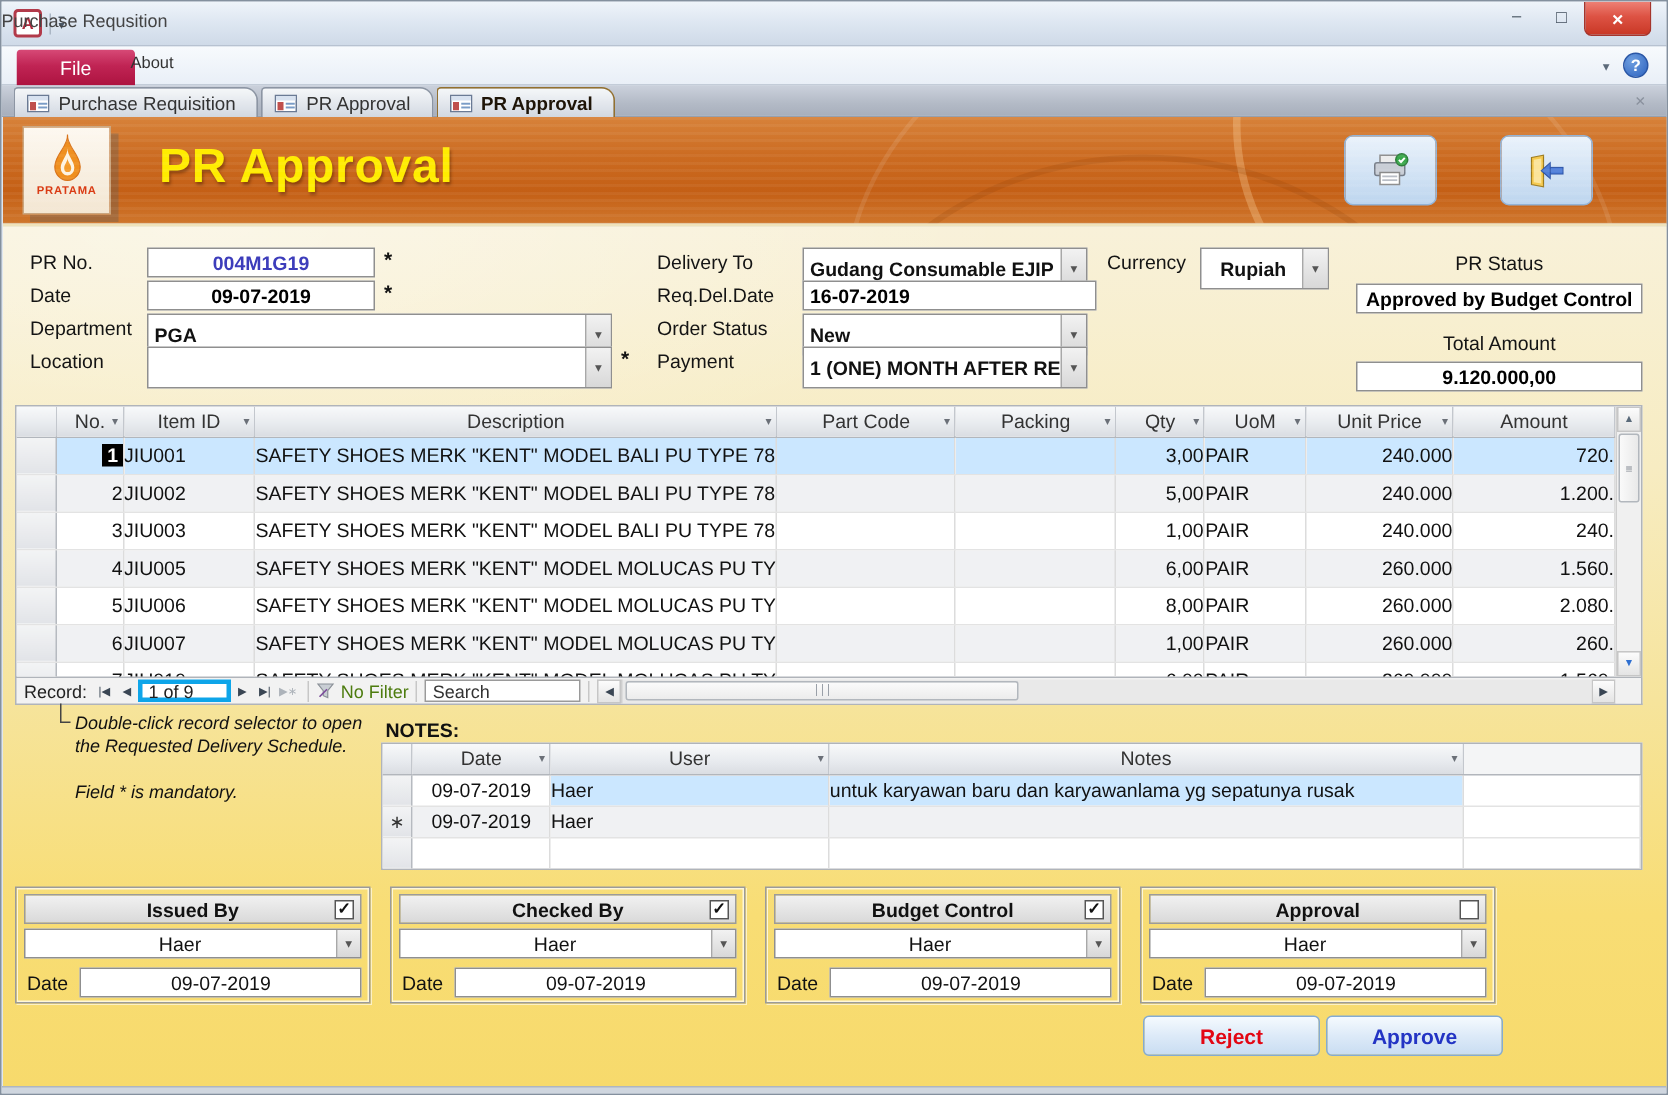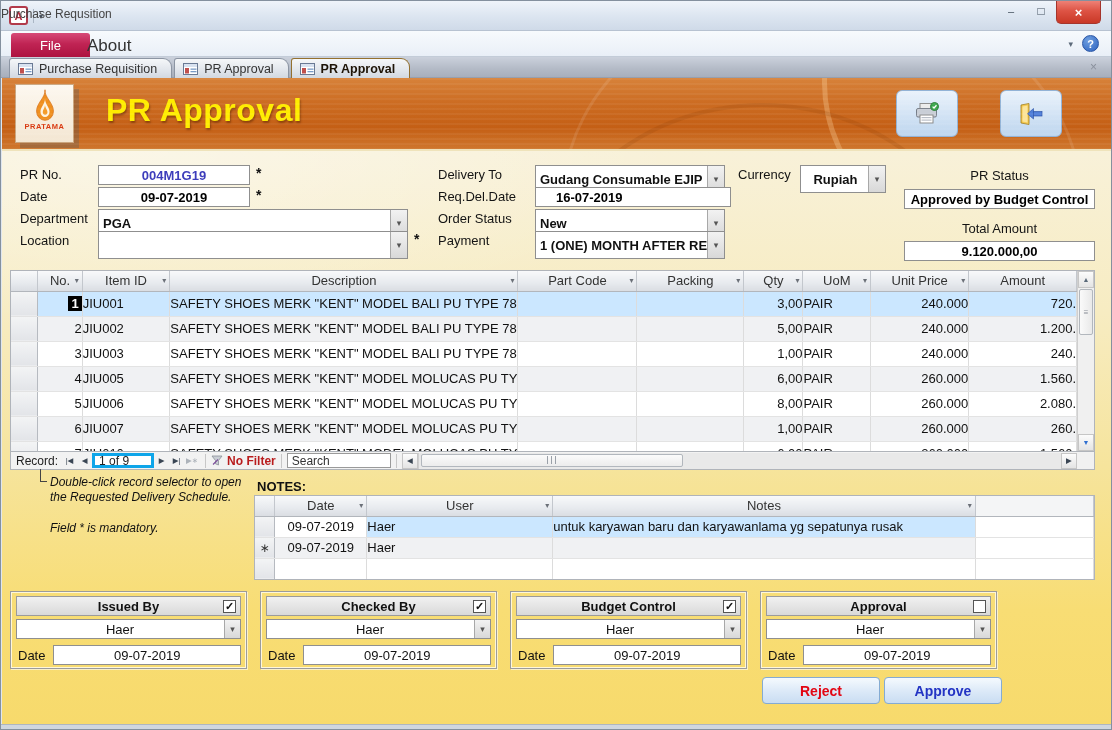--- a/index.html
+++ b/index.html
@@ -20,21 +20,21 @@
   .wbtn.max{font-size:12px;}
   .wbtn.close{width:45px;height:23px;color:#fff;font-size:13px;font-weight:bold;border-radius:0 0 5px 5px;
     background:linear-gradient(180deg,#ee8176 0%,#dd5344 45%,#c93826 100%);border:1px solid #a5352c;border-top:none;}
 
   
   .ribbonrow{position:absolute;left:0;top:30px;width:100%;height:26px;
     background:linear-gradient(180deg,#f7fafd,#e9eff7);border-bottom:1px solid #c3ccd8;}
   .filetab{position:absolute;left:10px;top:2px;width:79px;height:24px;border-radius:3px 3px 0 0;
     background:linear-gradient(180deg,#d8437000,#0000) ,linear-gradient(180deg,#d74a77 0%,#c02454 45%,#ad1340 100%);
     color:#fff;font-size:13px;font-weight:normal;display:flex;align-items:center;justify-content:center;cursor:pointer;}
-  .abouttab{position:absolute;left:86px;top:5px;font-size:17px;color:#333;cursor:pointer;text-align:center;}
+  .abouttab{position:absolute;left:86px;top:5px;font-size:11px;color:#333;cursor:pointer;text-align:center;}
   .ribbon-right{position:absolute;right:12px;top:4px;display:flex;align-items:center;gap:9px;}
   .collapse{font-size:9px;color:#5c6a7a;cursor:pointer;}
   .helpbtn{width:17px;height:17px;border-radius:50%;background:radial-gradient(circle at 35% 30%,#6f9fe0,#2d63c0);
     border:1px solid #2a56a5;color:#fff;font-size:11px;font-weight:bold;display:flex;align-items:center;justify-content:center;cursor:pointer;}
 
   
   .tabstrip{position:absolute;left:0;top:56px;width:100%;height:21px;
     background:linear-gradient(180deg,#cbd1dc 0%,#b3bac6 60%,#a8afbc 100%);border-bottom:1px solid #97a0ae;}
   .dtabs{position:absolute;left:8px;top:1px;display:flex;gap:2px;height:20px;}
   .dtab{display:flex;align-items:center;gap:6px;padding:0 14px 0 8px;font-size:12.5px;color:#333;cursor:pointer;
@@ -104,21 +104,21 @@
     font-size:8px;color:#8a9098;display:flex;align-items:center;justify-content:center;cursor:pointer;}
 
   
   .recnav{position:absolute;left:8px;top:301px;width:1085px;height:18px;background:#f2f2f2;border:1px solid #b0b4ba;border-top:none;
     display:flex;align-items:center;font-size:12px;color:#222;}
   .recnav .rlabel{margin:0 4px 0 5px;}
   .nbtn{min-width:15px;height:14px;font-size:7.5px;color:#3a4654;display:flex;align-items:center;justify-content:center;cursor:pointer;padding:0 2px;}
   .nbtn.dis{color:#adb3ba;}
   .posbox{width:62px;height:15px;background:#fff;border:3px solid #0ea5e9;font-size:12px;padding:0 4px;display:flex;align-items:center;}
   .nsep{width:1px;height:14px;background:#c7c7c7;margin:0 5px;}
-  .nofilter{display:flex;align-items:center;gap:4px;color:#b91c1c;font-size:12px;cursor:pointer;font-weight:bold;}
+  .nofilter{display:flex;align-items:center;gap:4px;color:#4d7c0f;font-size:12px;cursor:pointer;}
   .searchbox{width:104px;height:15px;background:#fff;border:1px solid #9a9a9a;font-size:12px;color:#333;padding:0 4px;display:flex;align-items:center;cursor:text;}
   .htrack{flex:1;height:16px;background:#e9e9e9;border-left:1px solid #cfcfcf;position:relative;cursor:pointer;}
   .hthumb{position:absolute;left:2px;top:1px;width:262px;height:13px;background:linear-gradient(180deg,#fbfbfb,#ececec);
     border:1px solid #b2b7bd;border-radius:2px;display:flex;align-items:center;justify-content:center;}
   .grip{width:9px;height:8px;background:repeating-linear-gradient(90deg,#9aa0a8 0 1px,rgba(0,0,0,0) 1px 4px);}
   .hbtn{width:16px;height:16px;background:linear-gradient(180deg,#fcfcfc,#e4e4e4);border:1px solid #c6c6c6;
     font-size:7.5px;color:#3a4654;display:flex;align-items:center;justify-content:center;cursor:pointer;}
   .navstub{width:17px;height:16px;background:#f1f1f1;}
 
   
@@ -278,21 +278,21 @@
     </div>
     <div class="star" style="left:412px;top:80px;">*</div>
 
     <div class="lbl" style="left:436px;top:16px;">Delivery To</div>
     <div class="combo" style="left:533px;top:14px;width:190px;">
       <span class="ctxt">Gudang Consumable EJIP</span>
       <span class="carr">▾</span>
     </div>
 
     <div class="lbl" style="left:436px;top:38px;">Req.Del.Date</div>
-    <div class="tbox" style="left:533px;top:36px;width:196px;justify-content:flex-start;padding-left:20px;">16-07-2019</div>
+    <div class="tbox" style="left:533px;top:36px;width:196px;justify-content:flex-start;padding-left:4px;">16-07-2019</div>
 
     <div class="lbl" style="left:436px;top:60px;">Order Status</div>
     <div class="combo" style="left:533px;top:58px;width:190px;">
       <span class="ctxt">New</span>
       <span class="carr">▾</span>
     </div>
 
     <div class="lbl" style="left:436px;top:82px;">Payment</div>
     <div class="combo" style="left:533px;top:80px;width:190px;">
       <span class="ctxt" style="right:16px;">1 (ONE)  MONTH AFTER RECEI</span>

